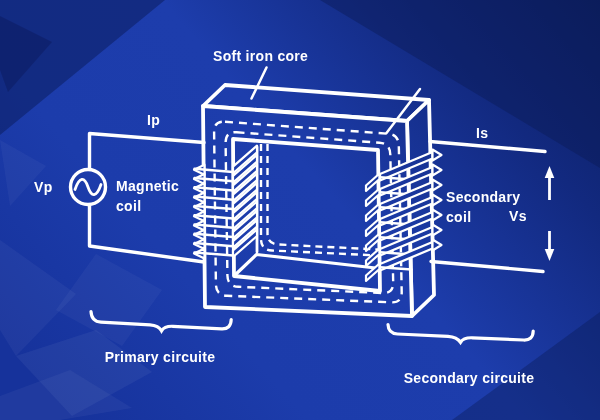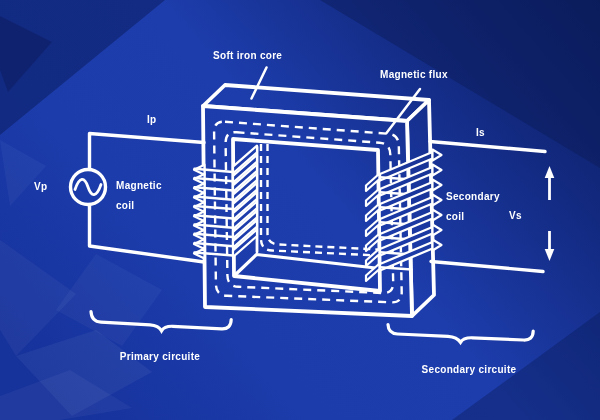--- a/index.html
+++ b/index.html
@@ -1,19 +1,19 @@
 <!DOCTYPE html>
 <html><head>
 <meta charset="utf-8">
 <style>
   html,body{margin:0;padding:0;background:#06113f;}
   .stage{position:relative;width:600px;height:420px;overflow:hidden;
          font-family:"Liberation Sans", sans-serif;}
   .stage svg{position:absolute;left:0;top:0;}
-  .lbl{position:absolute;color:#ffffff;font-weight:700;font-size:10px;
+  .lbl{position:absolute;color:#ffffff;font-weight:700;font-size:14px;
        line-height:20px;letter-spacing:.3px;white-space:nowrap;}
   .center{text-align:center;}
   .right{text-align:left;}
   .stack span{display:block;}
 </style>
 </head>
 <body>
 
 <div class="stage">
 
@@ -148,28 +148,27 @@
 
   <g stroke="#ffffff" stroke-width="3.2" fill="none" stroke-linecap="round">
     <path d="M91,311.5 Q91.5,321.5 101,322.2 L150,324.8 Q158.5,325.3 161.5,330.8
          Q164.5,325.9 173,326.3 L221.5,328.8 Q231,329.3 231.2,319.5"></path>
     <path d="M388,324.5 Q388.3,333.5 397.5,334 L448,336.3 Q457,336.8 460.5,342.3
          Q463.5,337.4 472.5,337.8 L523.5,340 Q533,340.5 533.2,331"></path>
   </g>
 </svg>
 
   <div class="lbl" style="left:213px;top:46px;">Soft iron core</div>
-  <div class="lbl" style="left:380px;top:65px;">Magnetic flux</div>
   <div class="lbl" style="left:139px;top:110px;margin-left:8px;">Ip</div>
   <div class="lbl" style="left:476px;top:123px;">Is</div>
   <div class="lbl right" style="left:34px;top:177px;width:30px;">Vp</div>
   <div class="lbl stack" style="left:116px;top:176px;">
     <span>Magnetic</span>
     <span>coil</span>
   </div>
   <div class="lbl stack" style="left:446px;top:187px;">
     <span>Secondary</span>
     <span>coil</span>
   </div>
   <div class="lbl" style="left:509px;top:206px;">Vs</div>
   <div class="lbl center" style="left:60px;top:347px;width:200px;">Primary circuite</div>
-  <div class="lbl center" style="left:369px;top:360px;width:200px;">Secondary circuite</div>
+  <div class="lbl center" style="left:369px;top:368px;width:200px;">Secondary circuite</div>
 </div>
 
 </body></html>

